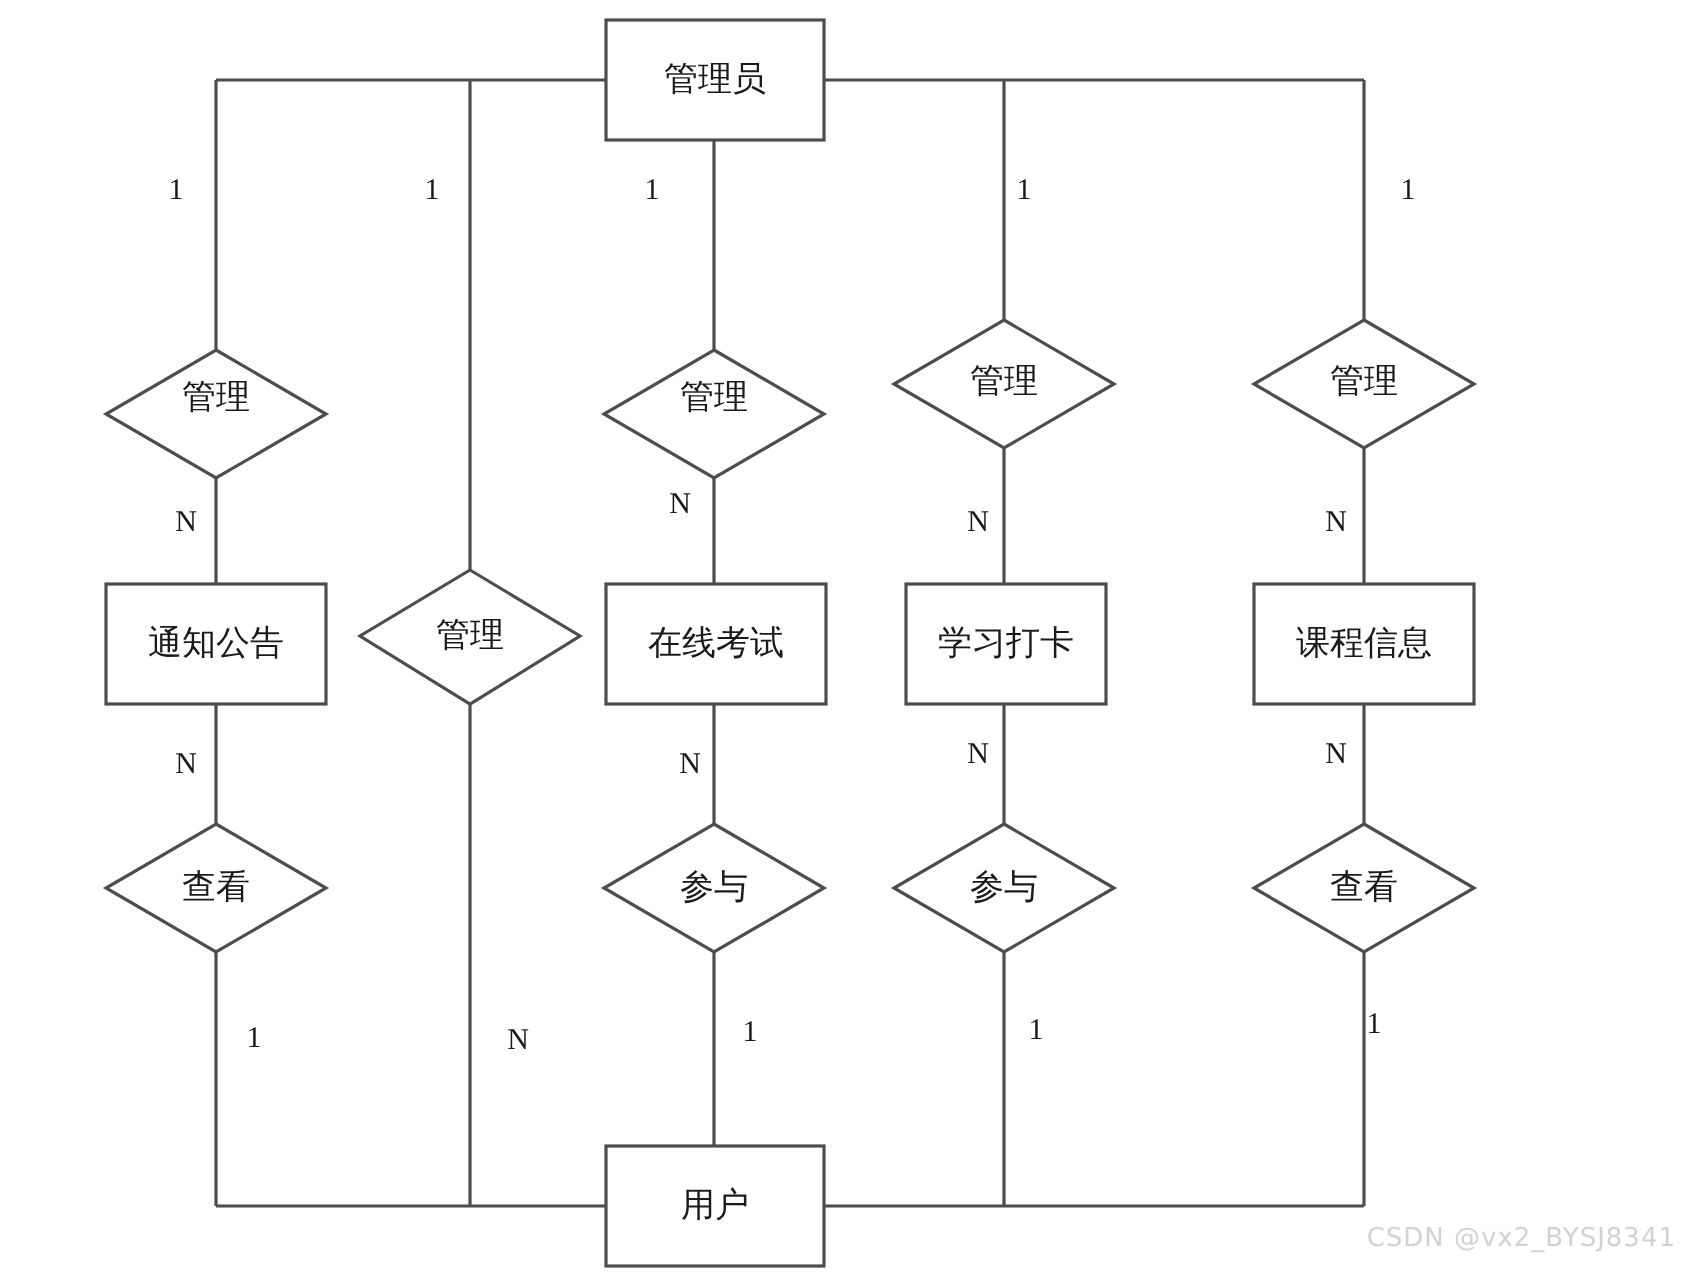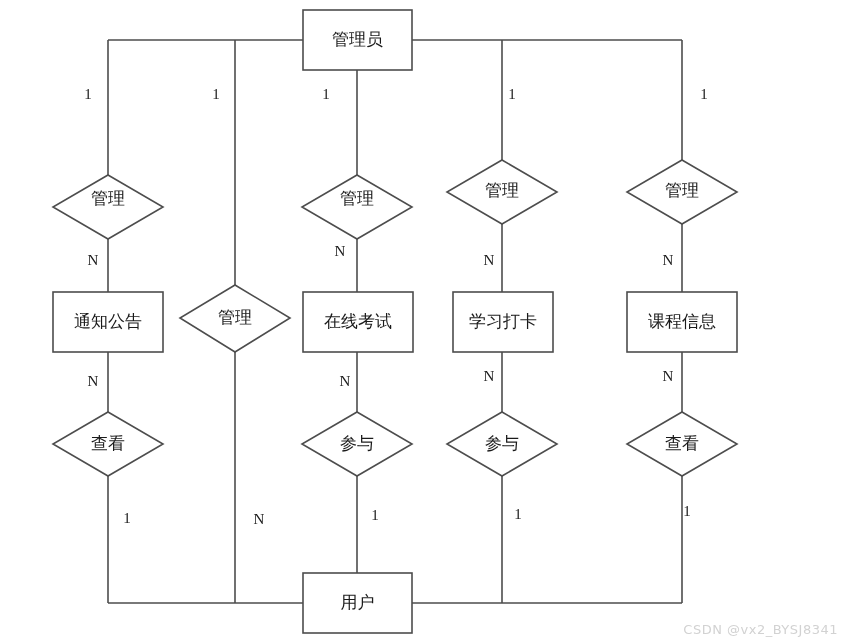--- a/index.html
+++ b/index.html
@@ -44,21 +44,21 @@
   .card-label {
     font-family: "Liberation Serif", "DejaVu Serif", serif;
     fill: #1a1a1a;
     font-size: 15px;
     text-anchor: middle;
     dominant-baseline: middle;
   }
   .watermark {
     position: absolute;
     right: 8px;
-    bottom: 6px;
+    bottom: 16px;
     font-family: "DejaVu Sans", "Liberation Sans", sans-serif;
     font-size: 13px;
     color: #d2d2d2;
     letter-spacing: 0.5px;
     white-space: nowrap;
   }
 </style>
 </head>
 <body>
 

